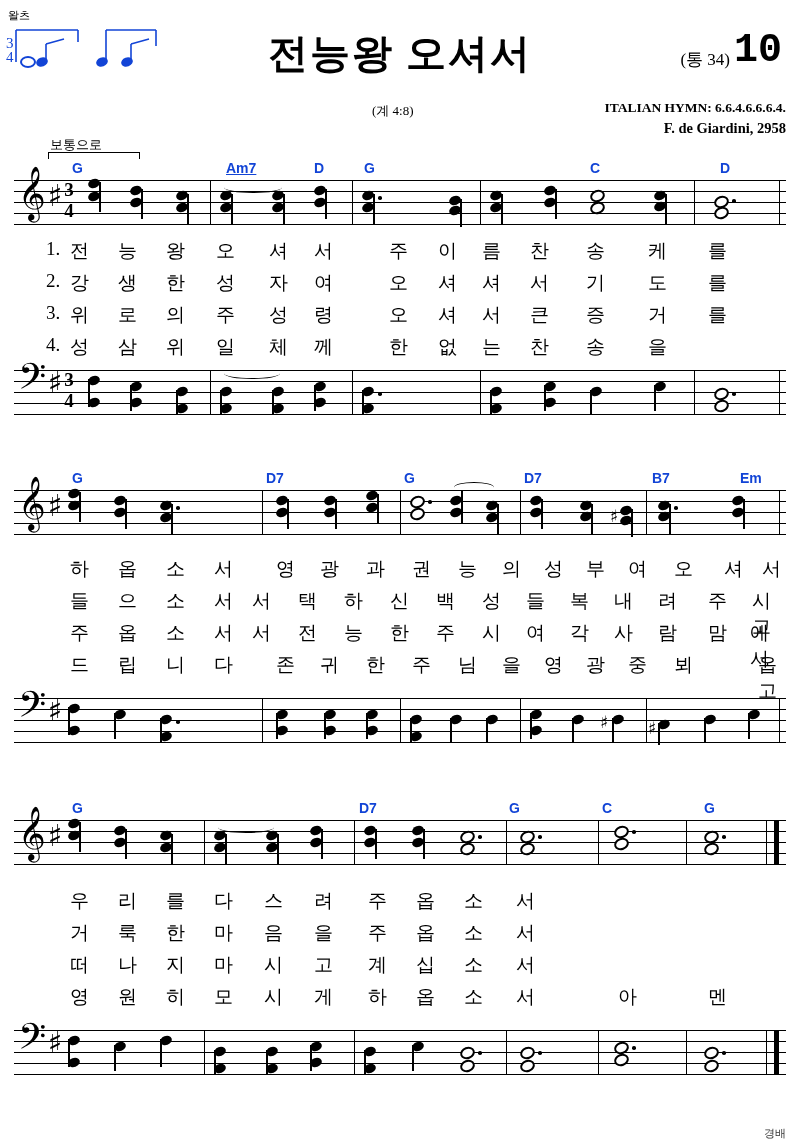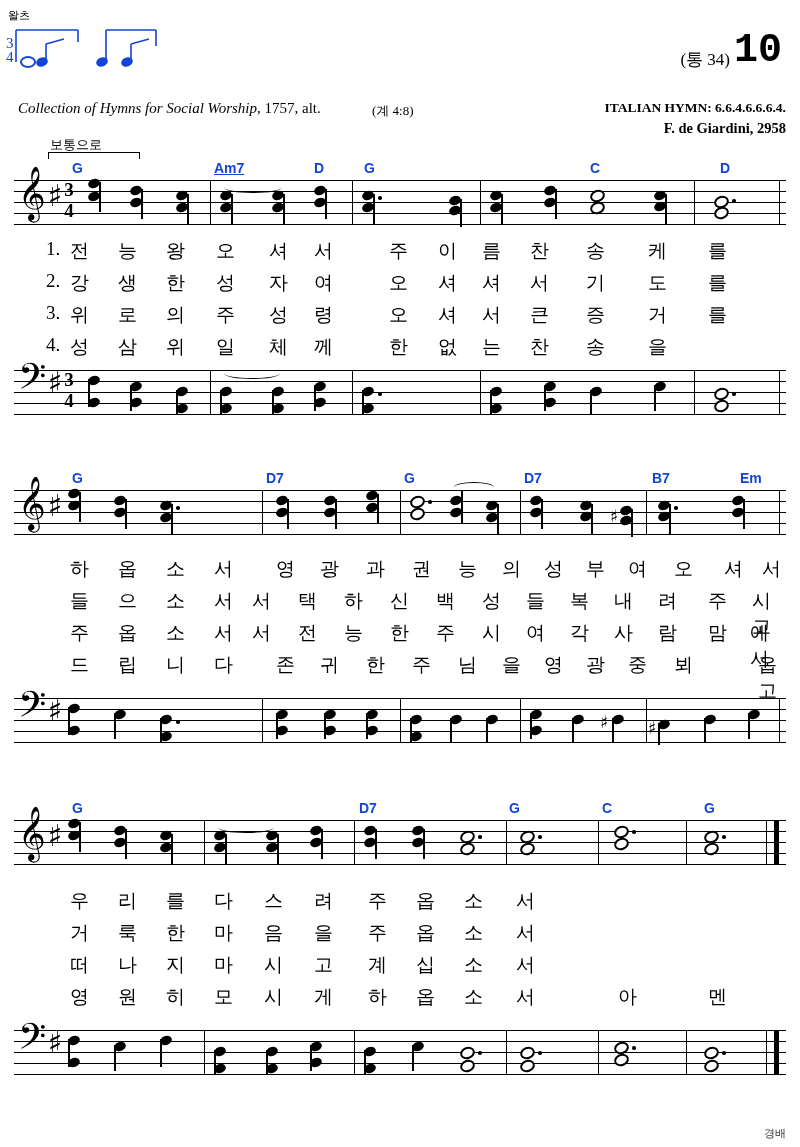--- a/index.html
+++ b/index.html
@@ -122,38 +122,36 @@
       </g>
       <ellipse cx="36" cy="36" rx="6" ry="4.5" fill="#1244d6" transform="rotate(-20 36 36)"></ellipse>
       <ellipse cx="96" cy="36" rx="6" ry="4.5" fill="#1244d6" transform="rotate(-20 96 36)"></ellipse>
       <ellipse cx="121" cy="36" rx="6" ry="4.5" fill="#1244d6" transform="rotate(-20 121 36)"></ellipse>
       <ellipse cx="22" cy="36" rx="7" ry="5" fill="none" stroke="#1244d6" stroke-width="2"></ellipse>
       <text x="0" y="22" font-size="15" fill="#1244d6" font-family="Liberation Serif, serif">3</text>
       <text x="0" y="36" font-size="15" fill="#1244d6" font-family="Liberation Serif, serif">4</text>
     </svg>
   </div>
 
+  <div class="title">전능왕 오셔서</div>
   <div class="hymn-no">10</div>
   <div class="hymn-alt">(통 34)</div>
   <div class="scripture">(계 4:8)</div>
 
-  <div class="source-left">
-    <span>Collection of Hymns for Social Worship</span><span class="roman">, 1757, alt.</span>
-  </div>
 
   <div class="meter">ITALIAN HYMN: 6.6.4.6.6.6.4.</div>
   <div class="composer">F. de Giardini, 2958</div>
   <div class="tempo">보통으로</div>
   <div class="tempo-bracket"></div>
   <div class="footer-note">경배</div>
 
   <div class="system sys1">
 
     <div class="chord" style="left:58px;top:0px;">G</div>
-    <div class="chord" style="left:200px;top:0px;text-decoration:underline;">Am7</div>
+    <div class="chord" style="left:212px;top:0px;text-decoration:underline;">Am7</div>
     <div class="chord" style="left:300px;top:0px;">D</div>
     <div class="chord" style="left:350px;top:0px;">G</div>
     <div class="chord" style="left:576px;top:0px;">C</div>
     <div class="chord" style="left:706px;top:0px;">D</div>
 
     <div class="staff" style="top:20px;">
       <div class="line"></div>
         <div class="line"></div>
         <div class="line"></div>
         <div class="line"></div>

